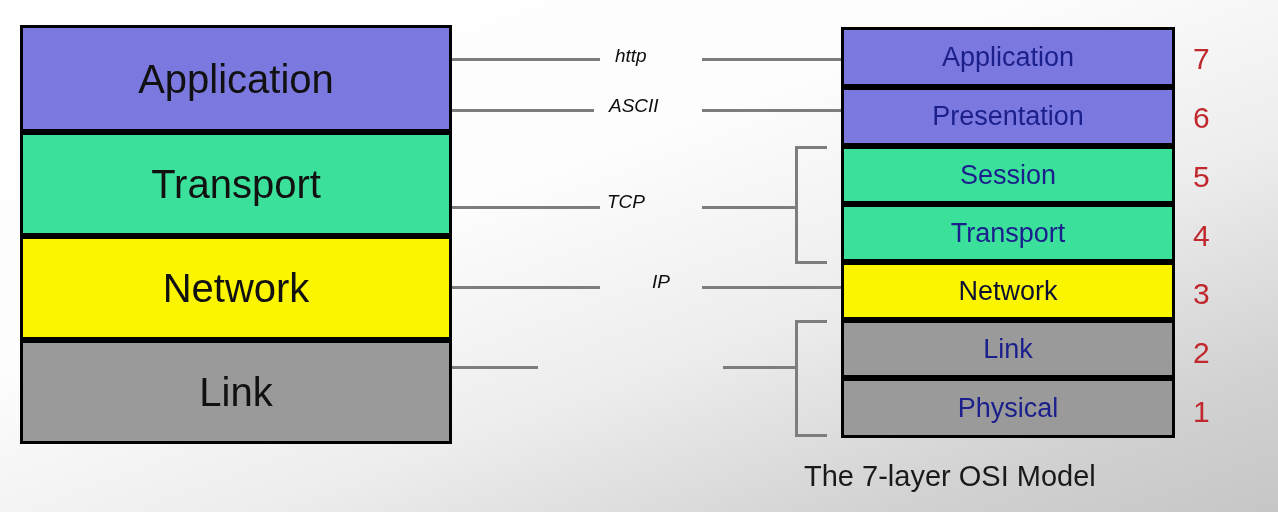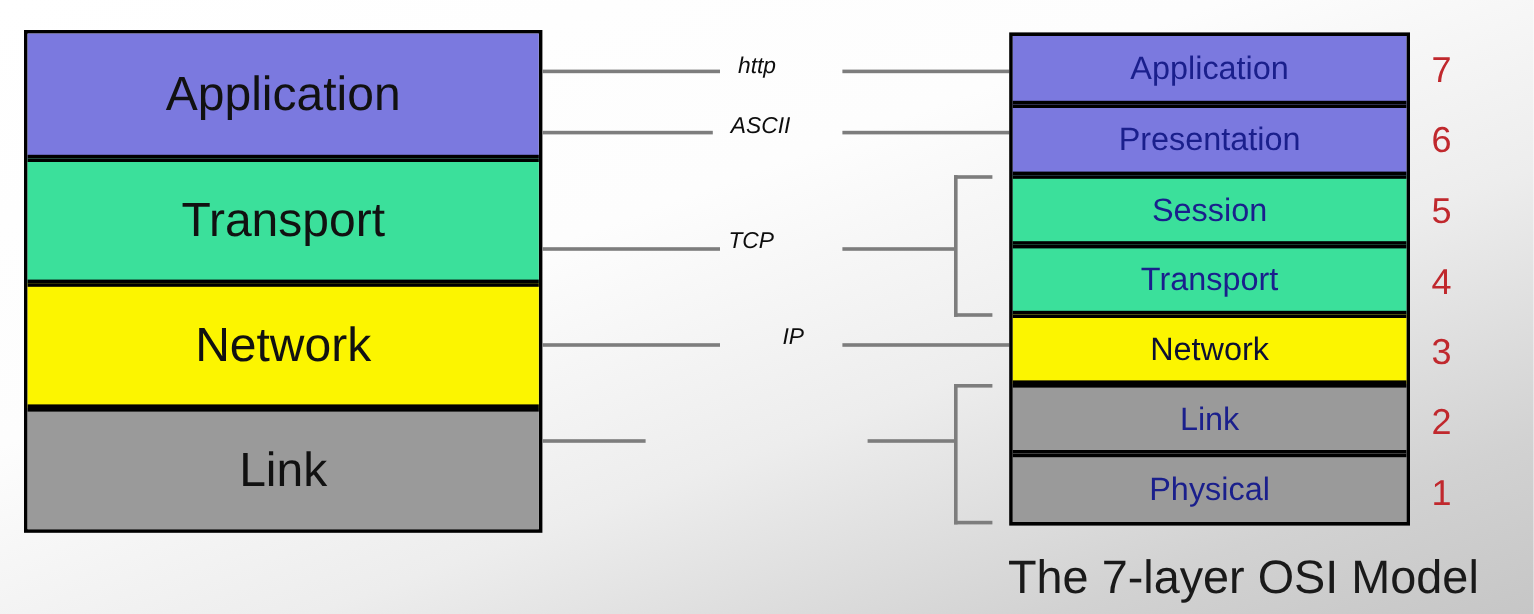--- a/index.html
+++ b/index.html
@@ -103,23 +103,23 @@
     font-size: 30px;
     color: #c0282d;
     line-height: 1;
     text-align: left;
     white-space: nowrap;
   }
 
   
   #caption {
     position: absolute;
-    left: 840px;
+    left: 804px;
     top: 462px;
-    font-size: 39px;
+    font-size: 29px;
     color: #1a1a1a;
     white-space: nowrap;
     line-height: 1;
   }
 
   
   #watermark {
     position: absolute;
     left: 1010px;
     top: 440px;

